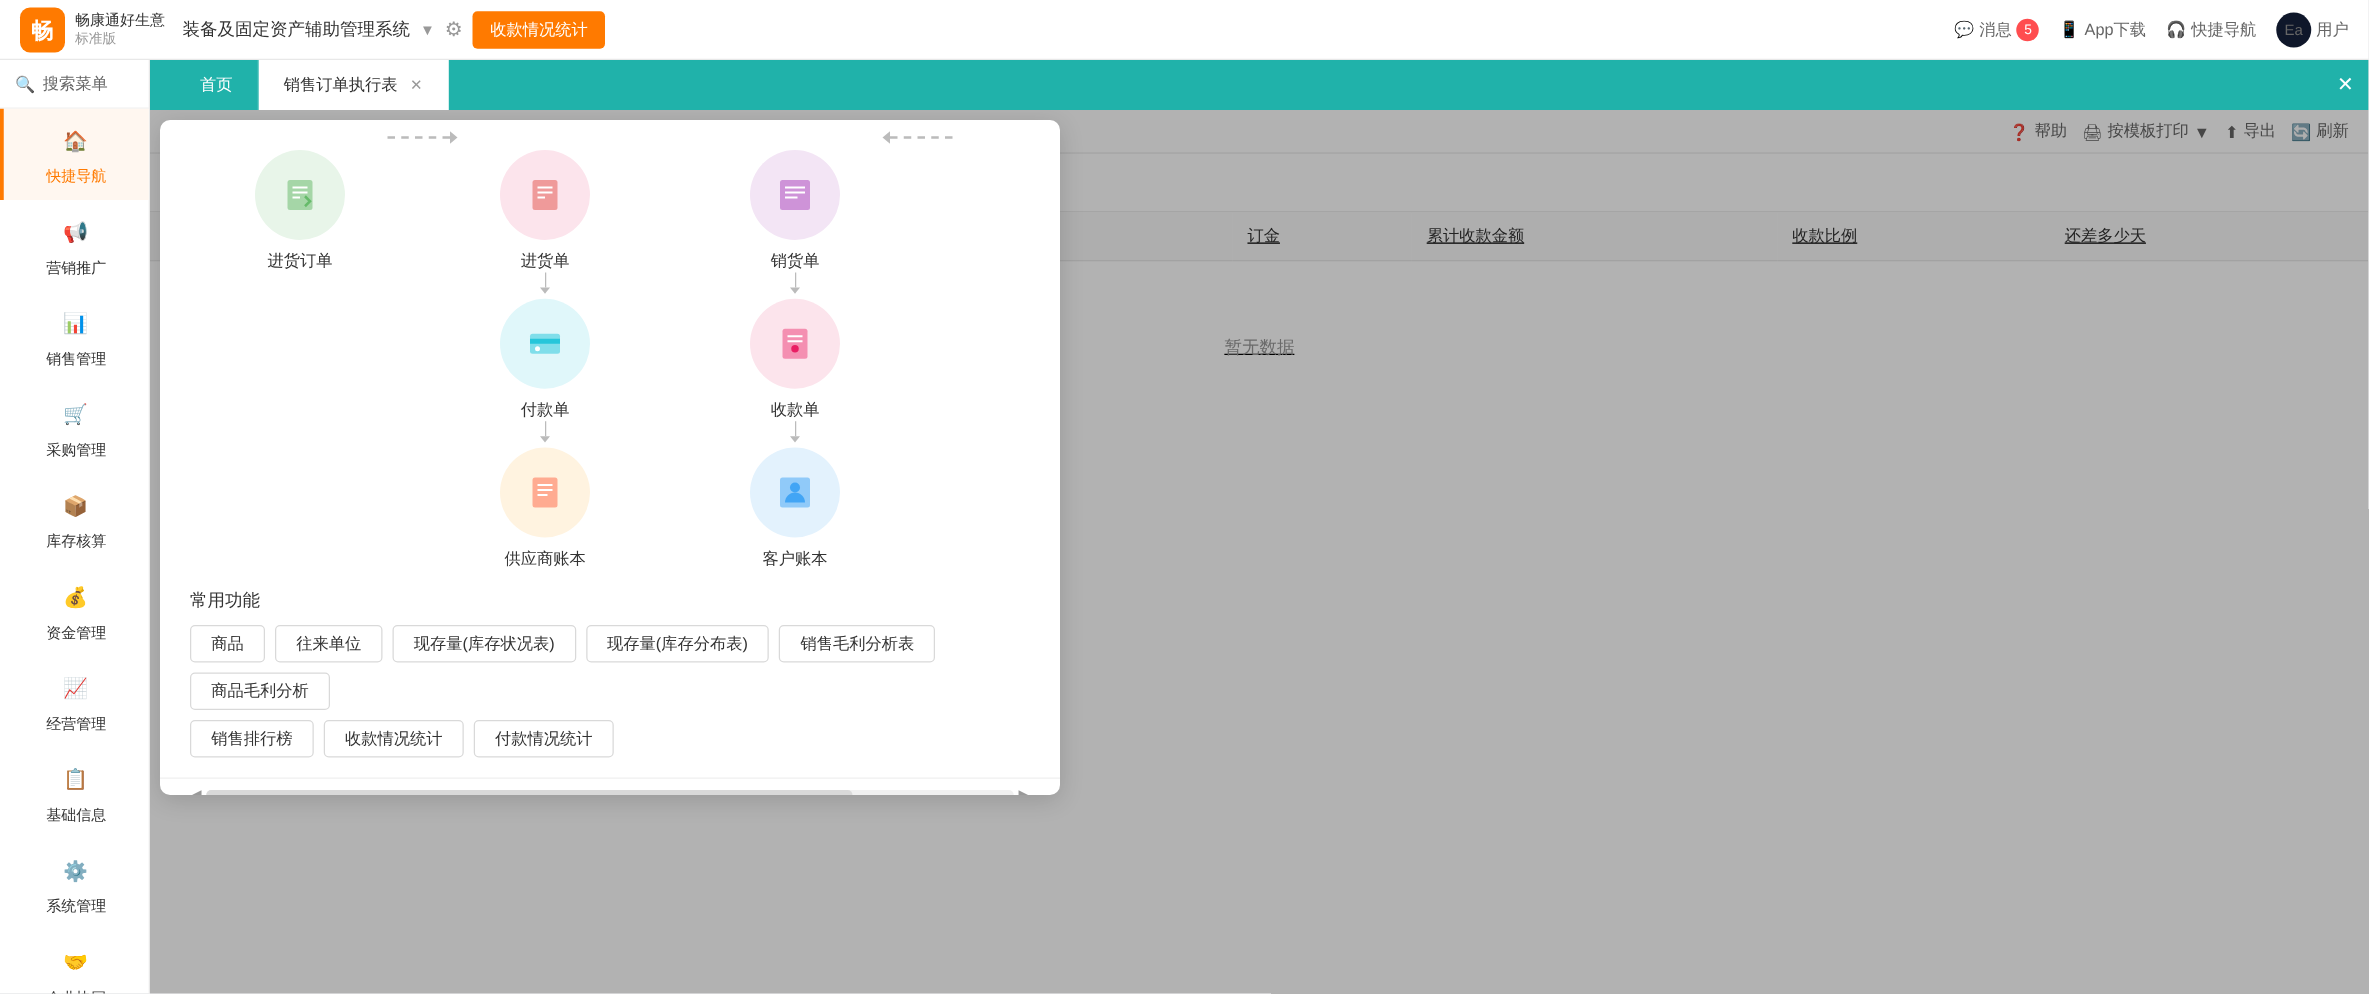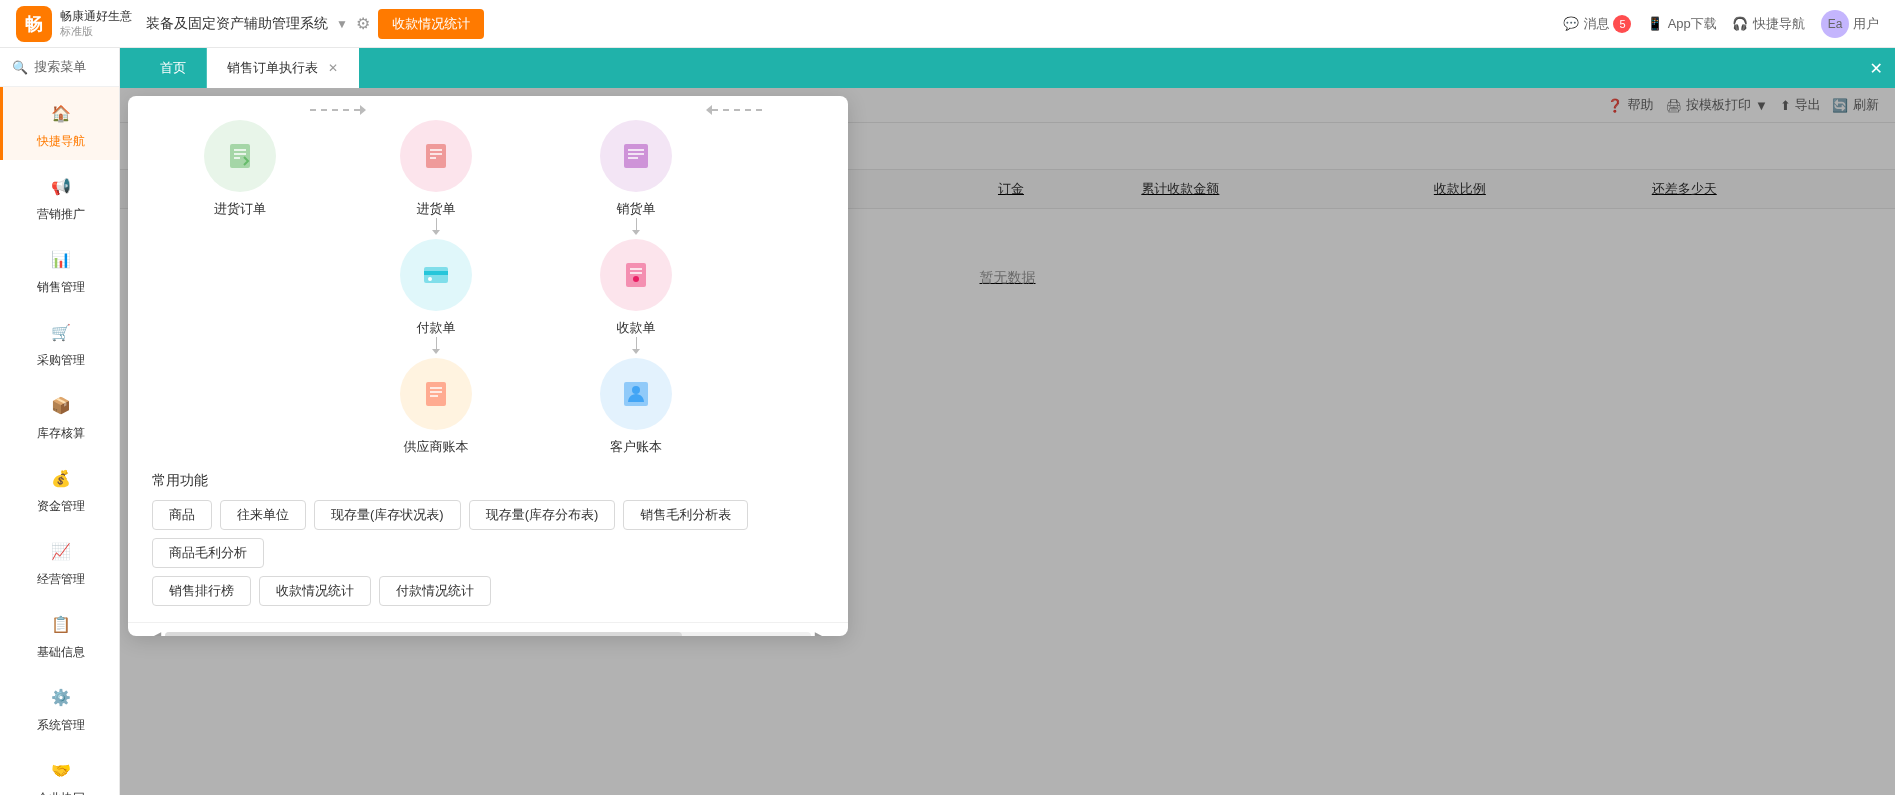--- a/index.html
+++ b/index.html
@@ -24,21 +24,21 @@
     .system-title { font-size: 14px; color: #333; font-weight: 400; }
     .dropdown-arrow { color: #999; font-size: 12px; cursor: pointer; }
     .settings-icon { color: #999; font-size: 16px; cursor: pointer; }
     .experience-btn {
       background: #ff7a00; color: #fff; border: none; border-radius: 4px;
       padding: 6px 14px; font-size: 13px; cursor: pointer;
     }
     .header-right { display: flex; align-items: center; gap: 16px; margin-left: auto; }
     .header-action { display: flex; align-items: center; gap: 4px; color: #666; font-size: 13px; cursor: pointer; }
     .badge { background: #ff4d4f; color: #fff; border-radius: 10px; font-size: 11px; padding: 0 5px; min-width: 18px; height: 18px; display: flex; align-items: center; justify-content: center; }
-    .user-avatar { width: 28px; height: 28px; background: #c4b5fd; border-radius: 50%; display: flex; align-items: center; justify-content: center; font-size: 12px; color: #666; }
+    .user-avatar { width: 28px; height: 28px; background: #0f172a; border-radius: 50%; display: flex; align-items: center; justify-content: center; font-size: 12px; color: #666; }
 
     
     .main-area { display: flex; flex: 1; overflow: hidden; }
 
     
     .sidebar {
       width: 120px; background: #fff; flex-shrink: 0;
       display: flex; flex-direction: column;
       border-right: 1px solid #e8e8e8;
     }

